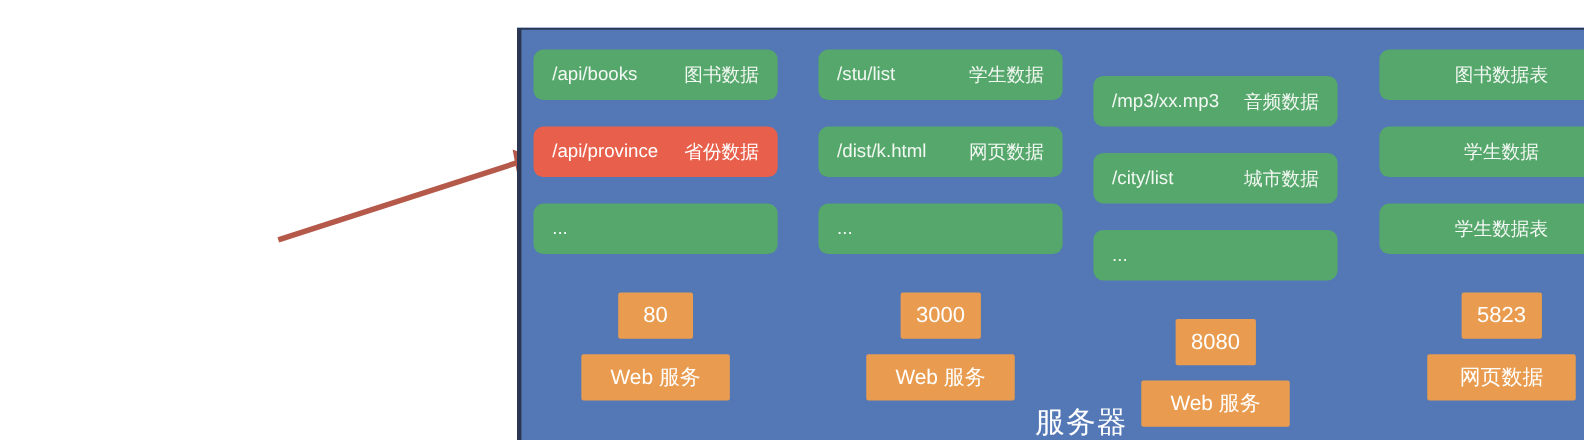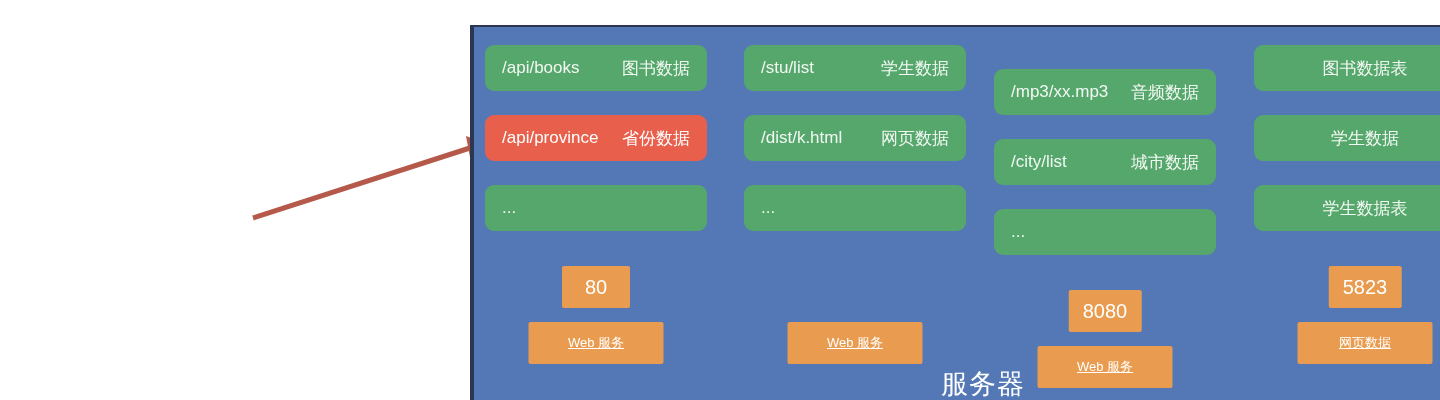--- a/index.html
+++ b/index.html
@@ -62,24 +62,23 @@
   .row0{top:20px}.row1{top:90px}.row2{top:160px}
   .port{
     position:absolute;top:241px;left:50%;transform:translateX(-50%);
     min-width:68px;height:42px;box-sizing:border-box;padding:12px 14px;
     background:var(--port-orange);color:#fff;font-size:20px;
     display:flex;align-items:center;justify-content:center;border-radius:2px;
   }
   .service{
     position:absolute;top:297px;left:50%;transform:translateX(-50%);
     width:135px;height:42px;
-    background:var(--port-orange);color:#fff;font-size:13px;
+    background:var(--port-orange);color:#fff;font-size:19px;
     display:flex;align-items:center;justify-content:center;border-radius:2px;
     white-space:nowrap;
-    text-decoration:underline;
   }
   .panel-label{
     position:absolute;top:341px;left:443px;width:140px;text-align:center;
     color:#ffffff;font-size:27px;letter-spacing:1px;
   }
 </style>
 </head>
 <body>
 
 <div class="stage">
@@ -112,20 +111,21 @@
             <span class="path">/stu/list</span>
             <span class="zh">学生数据</span>
           </div>
           <div class="route row1">
             <span class="path">/dist/k.html</span>
             <span class="zh">网页数据</span>
           </div>
           <div class="route row2">
             <span class="path">...</span>
           </div>
+          <div class="port">3000</div>
           <div class="service">Web 服务</div>
         </div>
         <div class="col" style="left: 524px; margin-top: 24px;">
           <div class="route row0">
             <span class="path">/mp3/xx.mp3</span>
             <span class="zh">音频数据</span>
           </div>
           <div class="route row1">
             <span class="path">/city/list</span>
             <span class="zh">城市数据</span>

